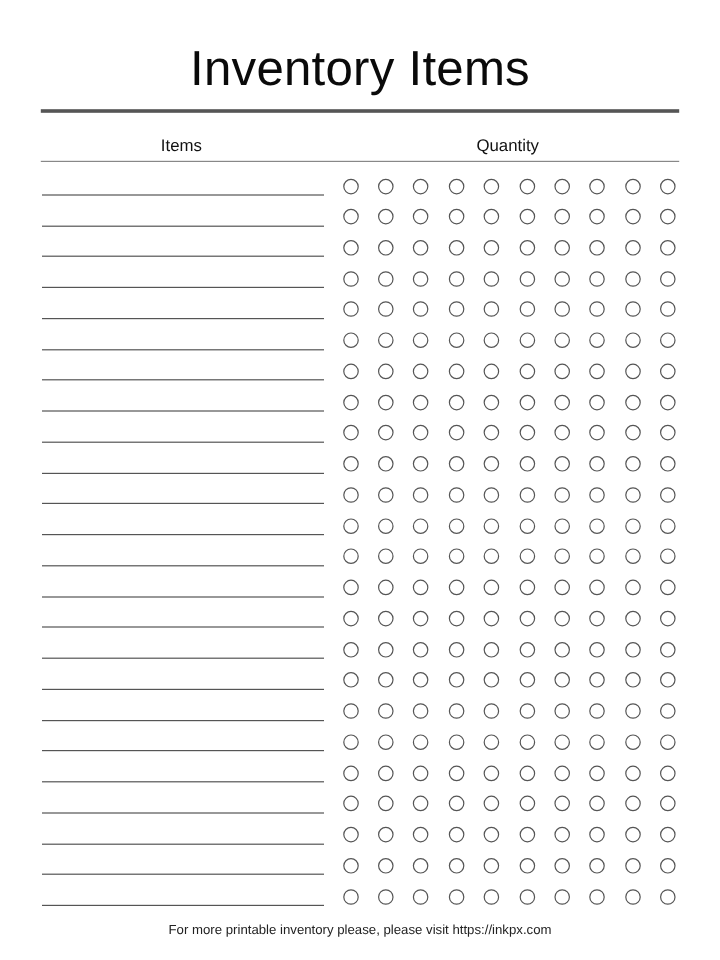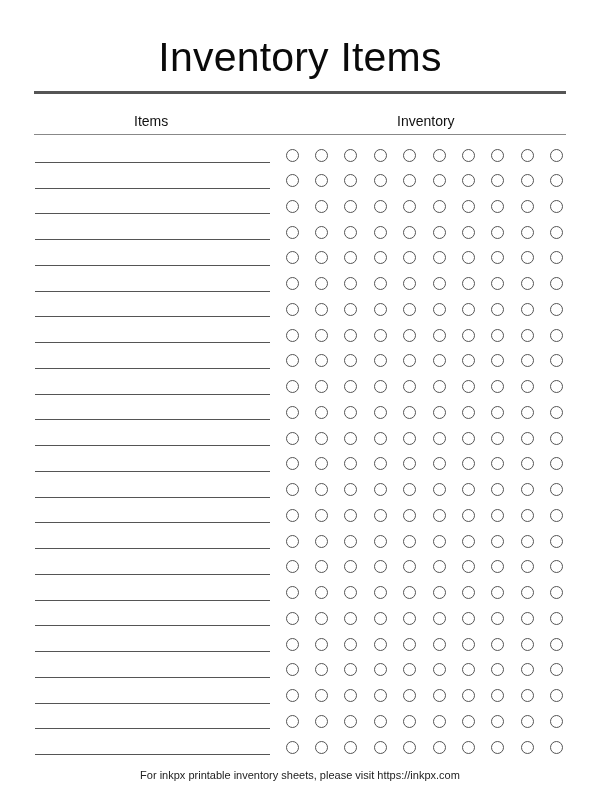--- a/index.html
+++ b/index.html
@@ -15,21 +15,21 @@
   .item-line { position: absolute; left: 35px; width: 235px; height: 1px; background: #555; bottom: 0; }
   .circle { position: absolute; width: 13px; height: 13px; border: 1px solid #555; border-radius: 50%; box-sizing: border-box; background: transparent; cursor: pointer; }
   .footer { position: absolute; top: 769px; left: 0; width: 600px; text-align: center; font-size: 11px; color: #222; }
 </style>
 </head>
 <body>
 
 <div class="title">Inventory Items</div>
 <div class="rule-thick"></div>
 <div class="col-head col-items">Items</div>
-<div class="col-head col-qty">Inventory</div>
+<div class="col-head col-qty">Quantity</div>
 <div class="rule-thin"></div>
 
 <div class="rows" id="rows">
     <div class="row" style="top: 137px;">
       <div class="item-line"></div>
       <div class="circle" style="left: 285.5px; top: 11.5px;"></div>
       <div class="circle" style="left: 314.9px; top: 11.5px;"></div>
       <div class="circle" style="left: 344.3px; top: 11.5px;"></div>
       <div class="circle" style="left: 373.7px; top: 11.5px;"></div>
       <div class="circle" style="left: 403.1px; top: 11.5px;"></div>
@@ -333,13 +333,13 @@
       <div class="circle" style="left: 373.7px; top: 11.5px;"></div>
       <div class="circle" style="left: 403.1px; top: 11.5px;"></div>
       <div class="circle" style="left: 432.5px; top: 11.5px;"></div>
       <div class="circle" style="left: 461.9px; top: 11.5px;"></div>
       <div class="circle" style="left: 491.3px; top: 11.5px;"></div>
       <div class="circle" style="left: 520.7px; top: 11.5px;"></div>
       <div class="circle" style="left: 550.1px; top: 11.5px;"></div>
     </div>
   </div>
 
-<div class="footer">For inkpx printable inventory sheets, please visit https://inkpx.com</div>
+<div class="footer">For more printable inventory please, please visit https://inkpx.com</div>
 
 </body></html>

